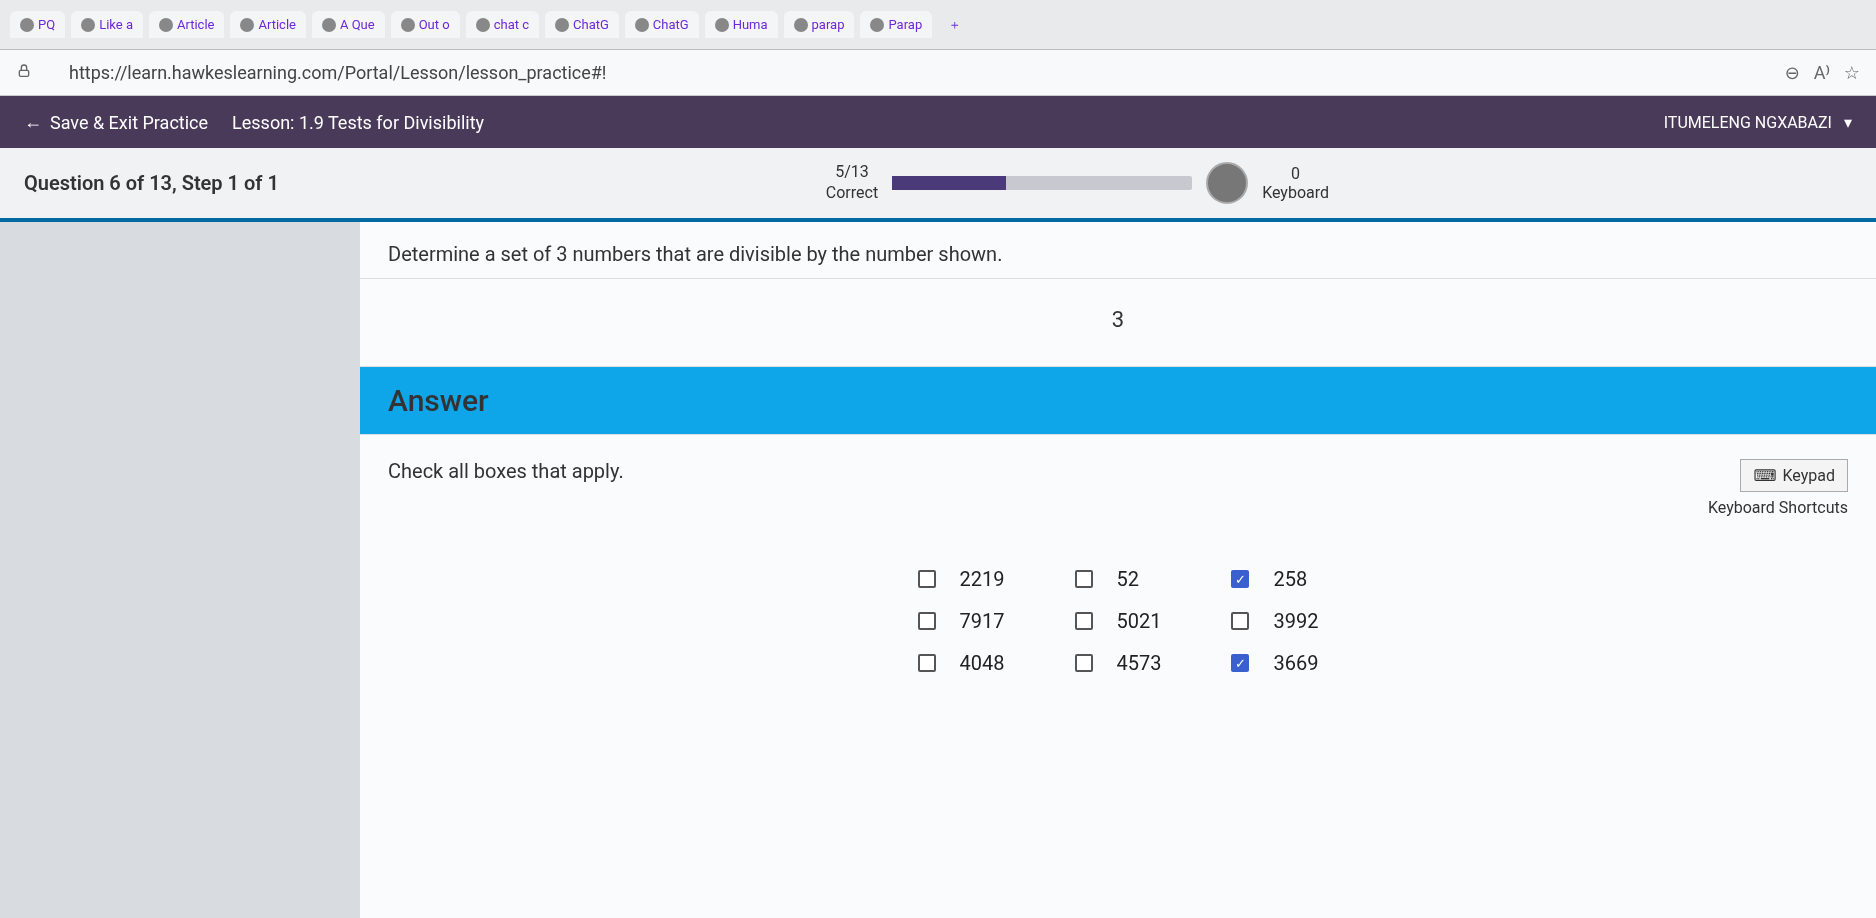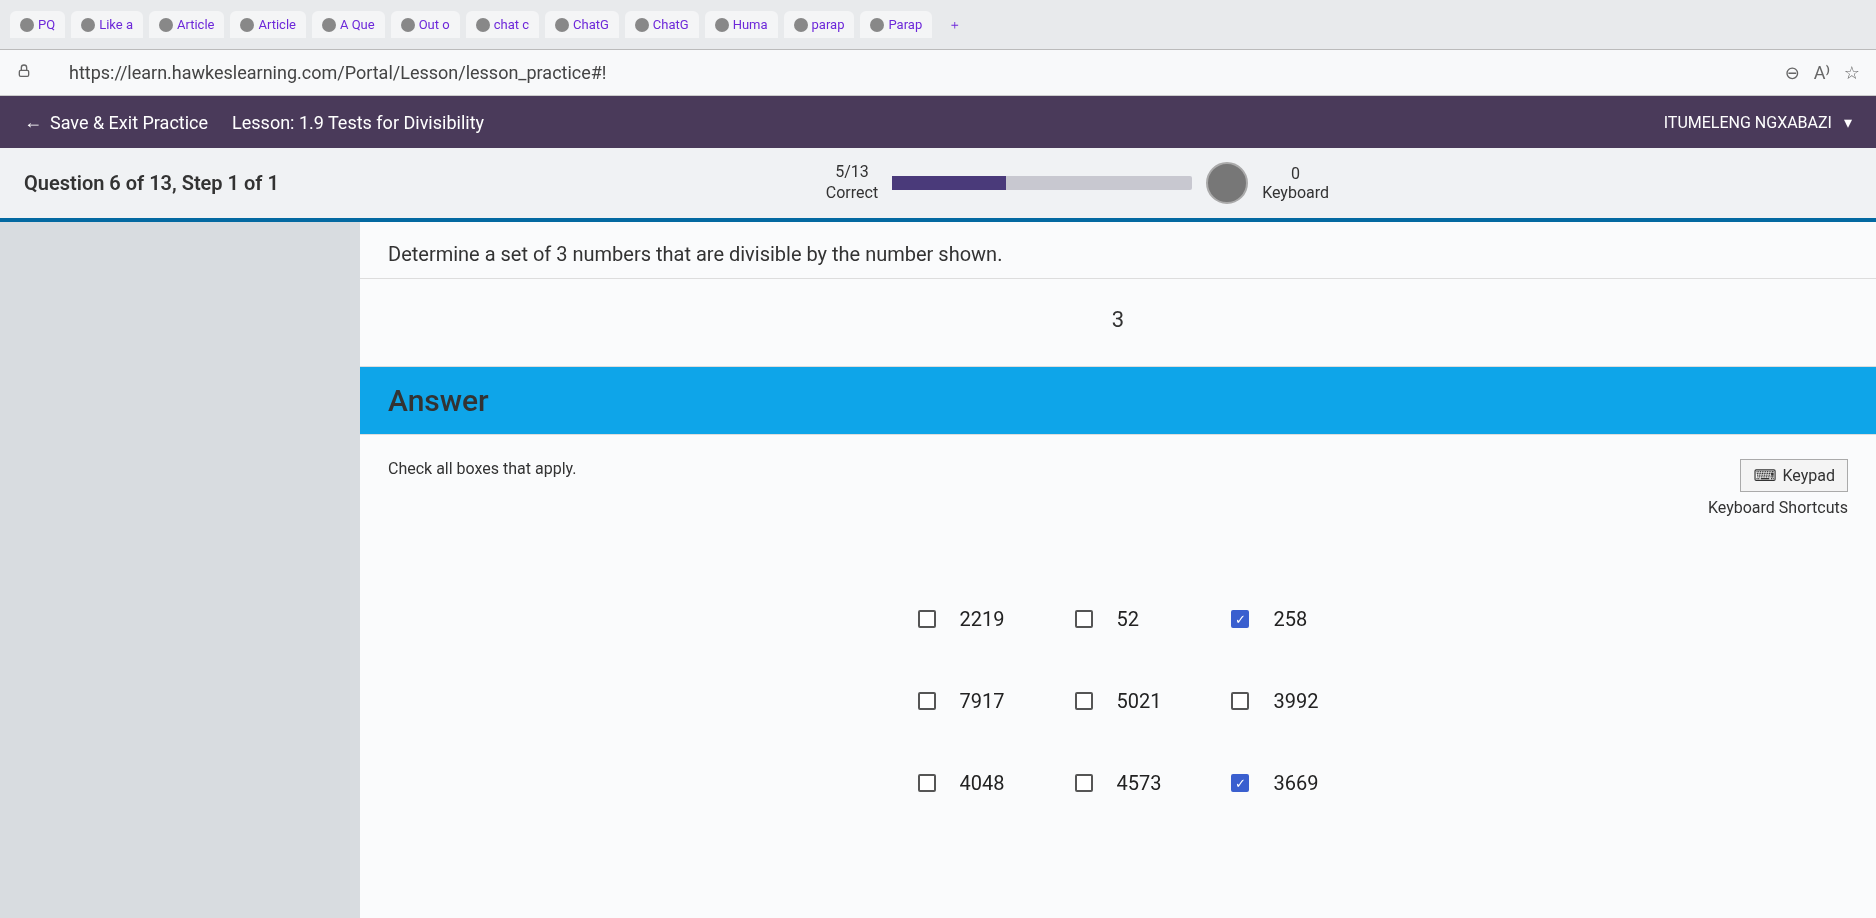--- a/index.html
+++ b/index.html
@@ -154,21 +154,21 @@
     border-bottom: 1px solid #ddd;
     background: #0ea5e9;
   }
   .answer-body {
     padding: 24px 28px 40px 28px;
     display: flex;
     justify-content: space-between;
     align-items: flex-start;
   }
   .check-instr {
-    font-size: 16px;
+    font-size: 20px;
     color: #333;
   }
   .tool-col {
     display:flex; flex-direction:column; align-items:flex-end; gap:6px;
     font-size: 16px; color:#333;
   }
   .keypad-btn {
     border:1px solid #aaa;
     padding: 6px 12px;
     background: #f4f4f4;
@@ -179,21 +179,21 @@
     display: flex;
     justify-content: center;
     gap: 70px;
     padding: 10px 0 80px 0;
   }
   .choice-col {
     display:flex; flex-direction:column; gap:18px;
   }
   .choice {
     display:flex; align-items:center; gap:24px;
-    font-size: 20px; color:#222;margin-top:40px;
+    font-size: 20px; color:#222;
   }
   .cbox {
     width:18px; height:18px;
     border:2px solid #555;
     border-radius:2px;
     display:flex; align-items:center; justify-content:center;
     cursor:pointer;
     background:#fff;
   }
   .cbox.checked {

